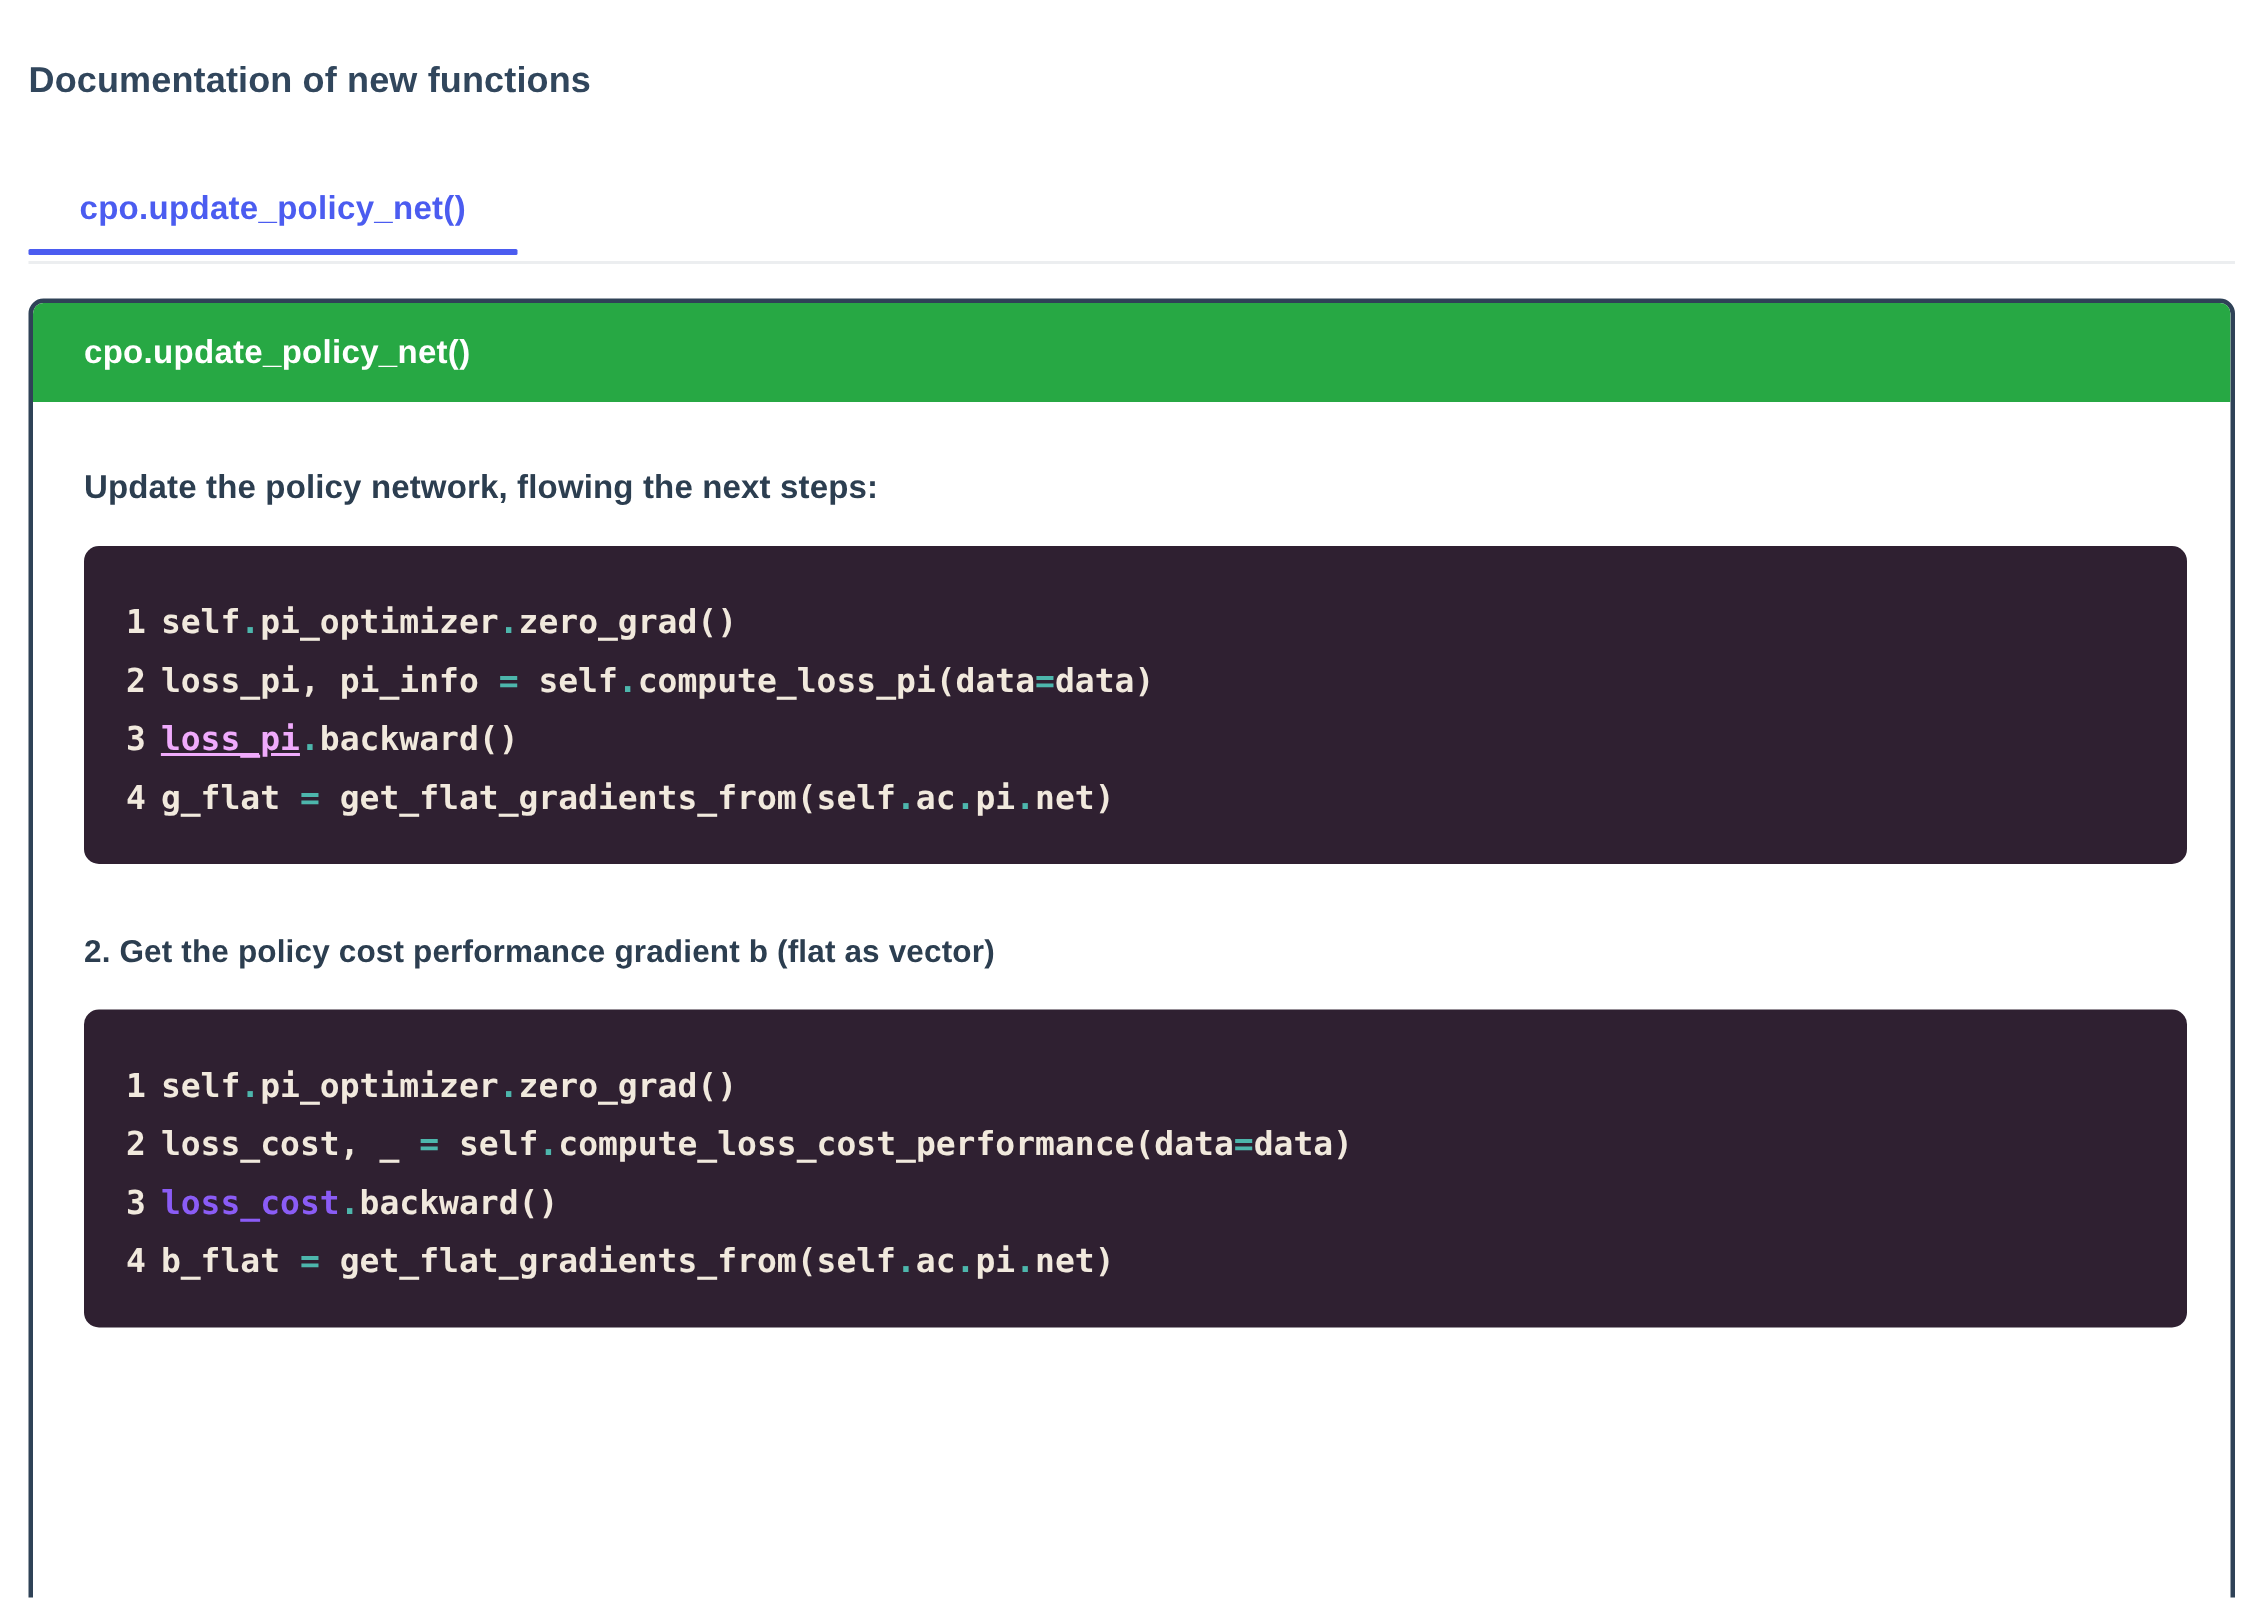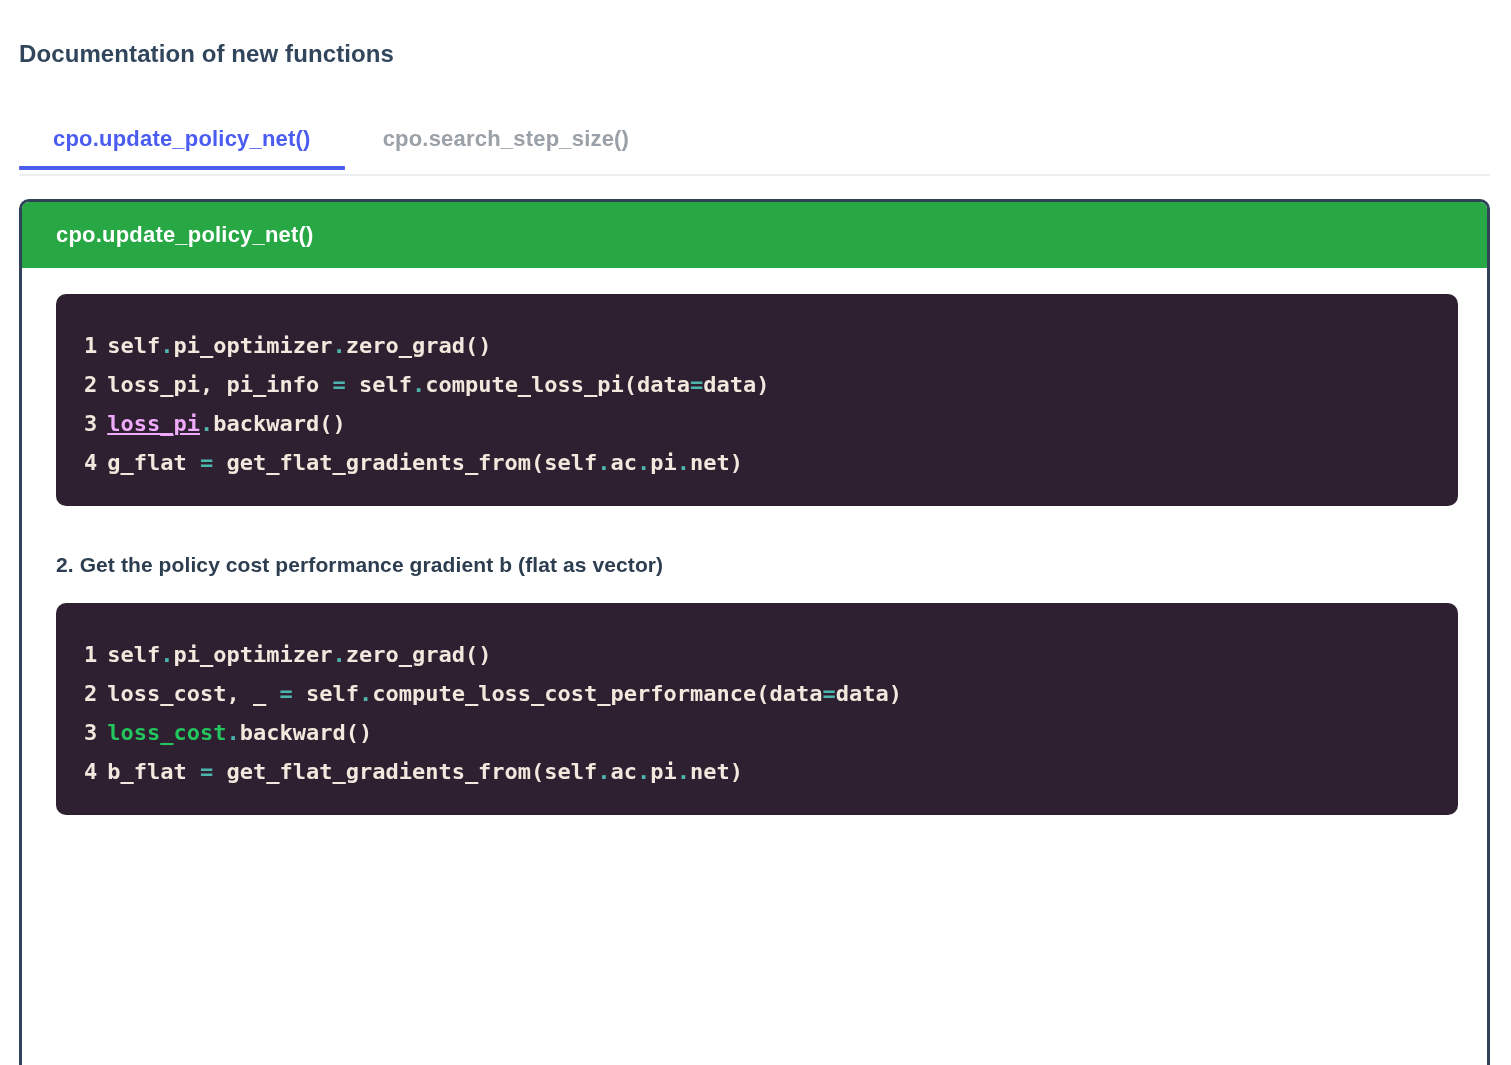--- a/index.html
+++ b/index.html
@@ -152,42 +152,42 @@
 </style>
 </head>
 <body>
 
 <div class="page">
 
   <h1 class="page-title">Documentation of new functions</h1>
 
   <div class="tabbar">
     <button class="tab active">cpo.update_policy_net()</button>
-    <button class="tab inactive">cpo.search_step_size()</button>
   </div>
 
   <div class="card">
 
     <div class="card-header">cpo.update_policy_net()</div>
 
     <div class="card-body">
 
+      <p class="lead">Update the policy network, flowing the next steps:</p>
 
 
       <div class="codeblock first" style="background: rgb(47, 32, 49);">
           <div class="code-line"><span class="lineno">1</span><span class="tok-plain" style="color: rgb(241, 233, 221);">self</span><span class="tok-op" style="color: rgb(77, 182, 172);">.</span><span class="tok-plain" style="color: rgb(241, 233, 221);">pi_optimizer</span><span class="tok-op" style="color: rgb(77, 182, 172);">.</span><span class="tok-plain" style="color: rgb(241, 233, 221);">zero_grad()</span></div>
           <div class="code-line"><span class="lineno">2</span><span class="tok-plain" style="color: rgb(241, 233, 221);">loss_pi, pi_info </span><span class="tok-op" style="color: rgb(77, 182, 172);">=</span><span class="tok-plain" style="color: rgb(241, 233, 221);"> self</span><span class="tok-op" style="color: rgb(77, 182, 172);">.</span><span class="tok-plain" style="color: rgb(241, 233, 221);">compute_loss_pi(data</span><span class="tok-op" style="color: rgb(77, 182, 172);">=</span><span class="tok-plain" style="color: rgb(241, 233, 221);">data)</span></div>
           <div class="code-line"><span class="lineno">3</span><span class="tok-plain" style="color: #f0abfc; text-decoration: underline;">loss_pi</span><span class="tok-op" style="color: rgb(77, 182, 172);">.</span><span class="tok-plain" style="color: rgb(241, 233, 221);">backward()</span></div>
           <div class="code-line"><span class="lineno">4</span><span class="tok-plain" style="color: rgb(241, 233, 221);">g_flat </span><span class="tok-op" style="color: rgb(77, 182, 172);">=</span><span class="tok-plain" style="color: rgb(241, 233, 221);"> get_flat_gradients_from(self</span><span class="tok-op" style="color: rgb(77, 182, 172);">.</span><span class="tok-plain" style="color: rgb(241, 233, 221);">ac</span><span class="tok-op" style="color: rgb(77, 182, 172);">.</span><span class="tok-plain" style="color: rgb(241, 233, 221);">pi</span><span class="tok-op" style="color: rgb(77, 182, 172);">.</span><span class="tok-plain" style="color: rgb(241, 233, 221);">net)</span></div>
         </div>
 
       <h2 class="step-heading">2. Get the policy cost performance gradient b (flat as vector)</h2>
 
       <div class="codeblock second" style="background: rgb(47, 32, 49);">
           <div class="code-line"><span class="lineno">1</span><span class="tok-plain" style="color: rgb(241, 233, 221);">self</span><span class="tok-op" style="color: rgb(77, 182, 172);">.</span><span class="tok-plain" style="color: rgb(241, 233, 221);">pi_optimizer</span><span class="tok-op" style="color: rgb(77, 182, 172);">.</span><span class="tok-plain" style="color: rgb(241, 233, 221);">zero_grad()</span></div>
           <div class="code-line"><span class="lineno">2</span><span class="tok-plain" style="color: rgb(241, 233, 221);">loss_cost, _ </span><span class="tok-op" style="color: rgb(77, 182, 172);">=</span><span class="tok-plain" style="color: rgb(241, 233, 221);"> self</span><span class="tok-op" style="color: rgb(77, 182, 172);">.</span><span class="tok-plain" style="color: rgb(241, 233, 221);">compute_loss_cost_performance(data</span><span class="tok-op" style="color: rgb(77, 182, 172);">=</span><span class="tok-plain" style="color: rgb(241, 233, 221);">data)</span></div>
-          <div class="code-line"><span class="lineno">3</span><span class="tok-plain" style="color: #22c55e;">loss_cost</span><span class="tok-op" style="color: rgb(77, 182, 172);">.</span><span class="tok-plain" style="color: rgb(241, 233, 221);">backward()</span></div>
+          <div class="code-line"><span class="lineno">3</span><span class="tok-plain" style="color: #8b5cf6;">loss_cost</span><span class="tok-op" style="color: rgb(77, 182, 172);">.</span><span class="tok-plain" style="color: rgb(241, 233, 221);">backward()</span></div>
           <div class="code-line"><span class="lineno">4</span><span class="tok-plain" style="color: rgb(241, 233, 221);">b_flat </span><span class="tok-op" style="color: rgb(77, 182, 172);">=</span><span class="tok-plain" style="color: rgb(241, 233, 221);"> get_flat_gradients_from(self</span><span class="tok-op" style="color: rgb(77, 182, 172);">.</span><span class="tok-plain" style="color: rgb(241, 233, 221);">ac</span><span class="tok-op" style="color: rgb(77, 182, 172);">.</span><span class="tok-plain" style="color: rgb(241, 233, 221);">pi</span><span class="tok-op" style="color: rgb(77, 182, 172);">.</span><span class="tok-plain" style="color: rgb(241, 233, 221);">net)</span></div>
         </div>
 
     </div>
   </div>
 </div>
 
 </body></html>

